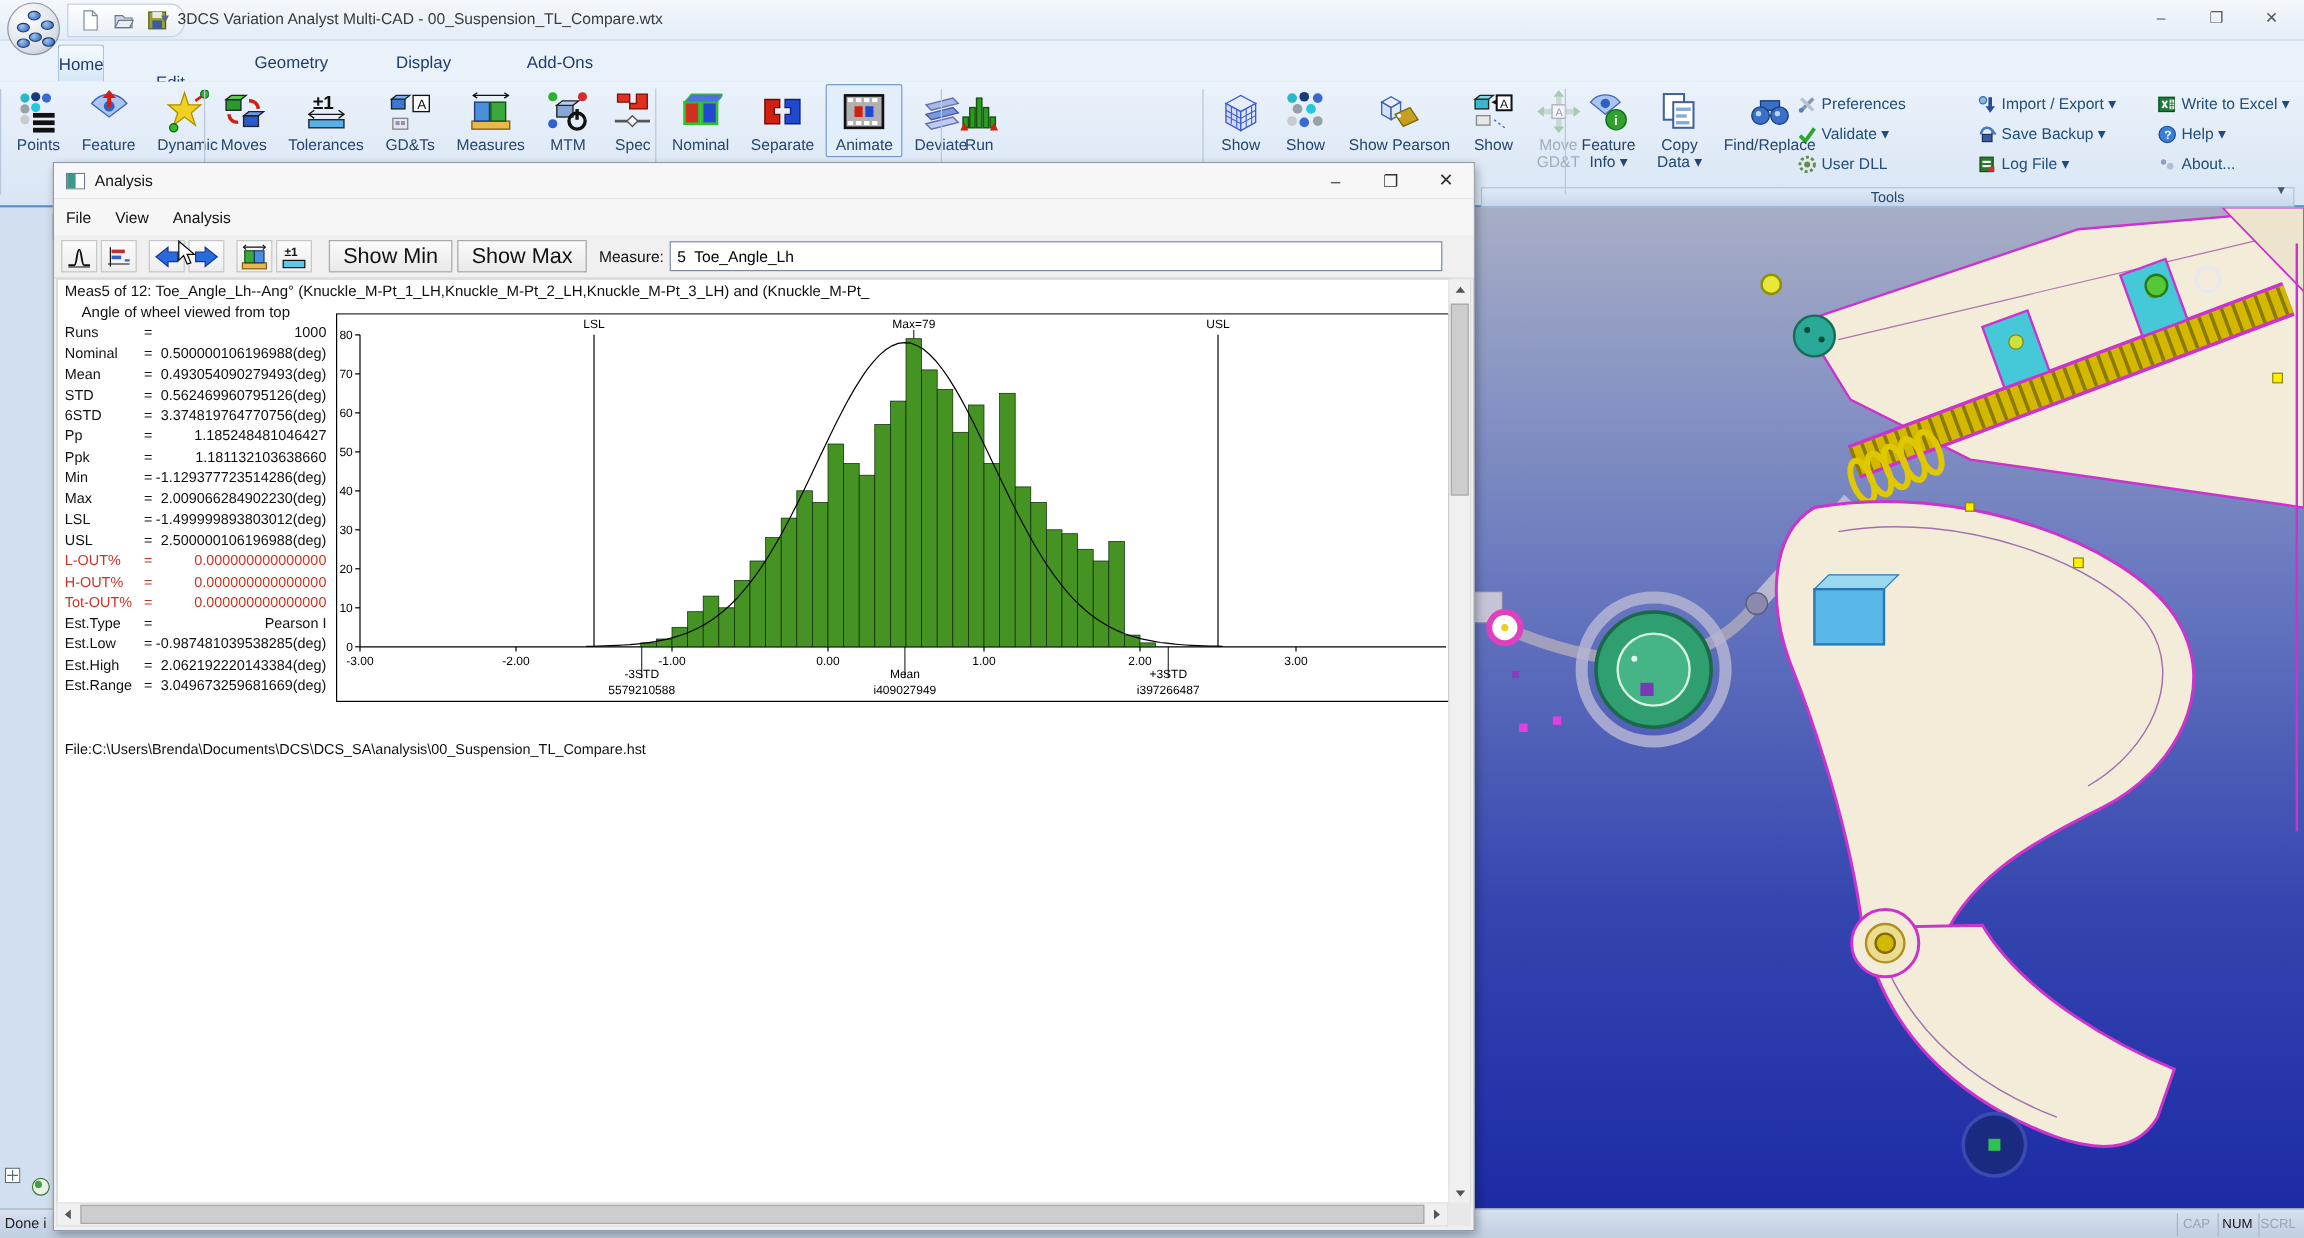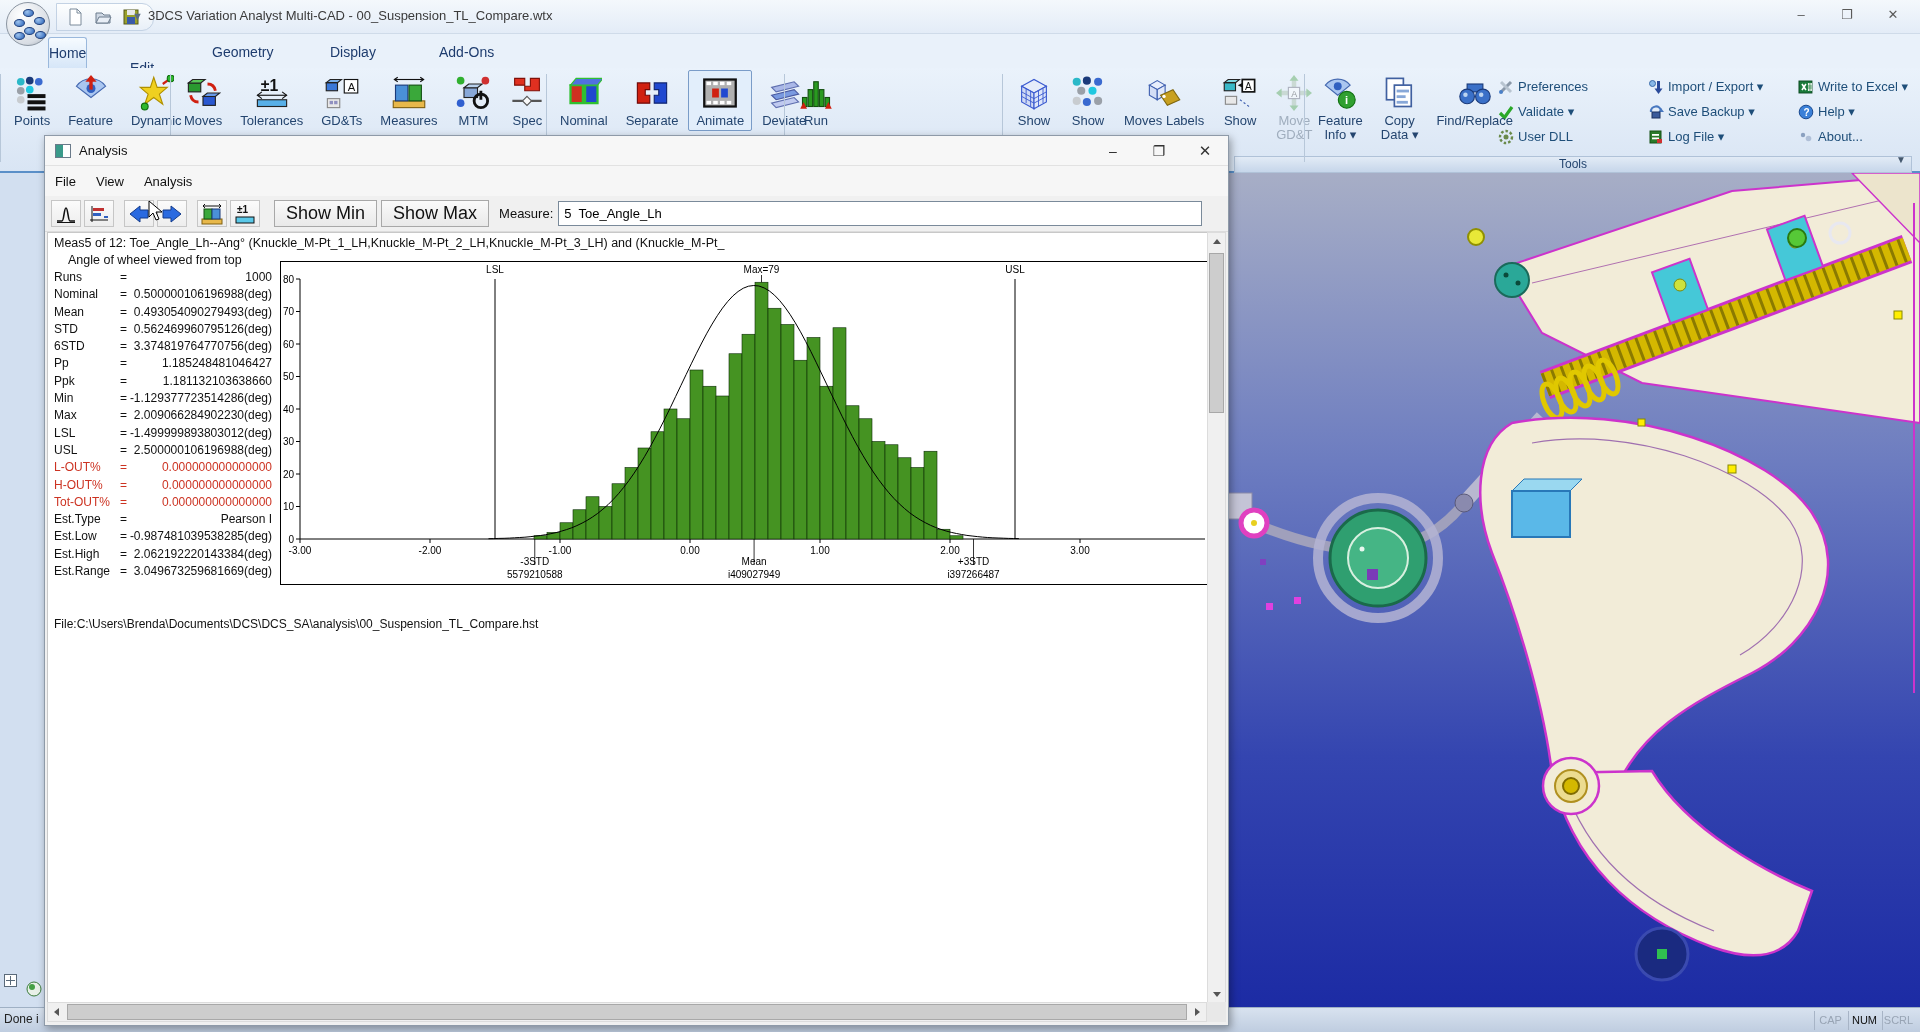--- a/index.html
+++ b/index.html
@@ -431,21 +431,21 @@
         <span class="lbl">Show</span>
       </div>
       <div class="rbtn">
         <svg width="36" height="36" viewBox="0 0 32 32">
           <polygon points="3,9 10,5 17,9 10,13" fill="#e8eefc" stroke="#4060b0"></polygon>
           <polygon points="3,9 10,13 10,22 3,18" fill="#d4def6" stroke="#4060b0"></polygon>
           <polygon points="17,9 10,13 10,22 17,18" fill="#e0e8fa" stroke="#4060b0"></polygon>
           <polygon points="13,18 24,13 30,22 19,27" fill="#c8a020" stroke="#806810"></polygon>
           <circle cx="16" cy="19" r="1.5" fill="#fff"></circle>
         </svg>
-        <span class="lbl">Moves Labels</span>
+        <span class="lbl">Show Pearson</span>
       </div>
       <div class="rbtn">
         <svg width="36" height="36" viewBox="0 0 32 32">
           <rect x="2" y="6.800000000000001" width="10" height="7.199999999999999" fill="#38b8c8" stroke="#222" stroke-width="1"></rect>
           <polygon points="2,6.800000000000001 5.5,4 15.5,4 12,6.800000000000001" fill="#80d8e4" stroke="#222" stroke-width="1"></polygon>
           <rect x="18" y="4" width="11" height="11" fill="#fff" stroke="#111" stroke-width="1.5"></rect>
           <text x="20.5" y="13" font-size="9" fill="#111">A</text>
           <polygon points="14,9 18,7 18,11" fill="#111"></polygon>
           <rect x="3" y="19" width="10" height="7" fill="#e8e8e8" stroke="#888"></rect>
           <path d="M16,22 l8,6" stroke="#4060b0" stroke-dasharray="2,2"></path>

